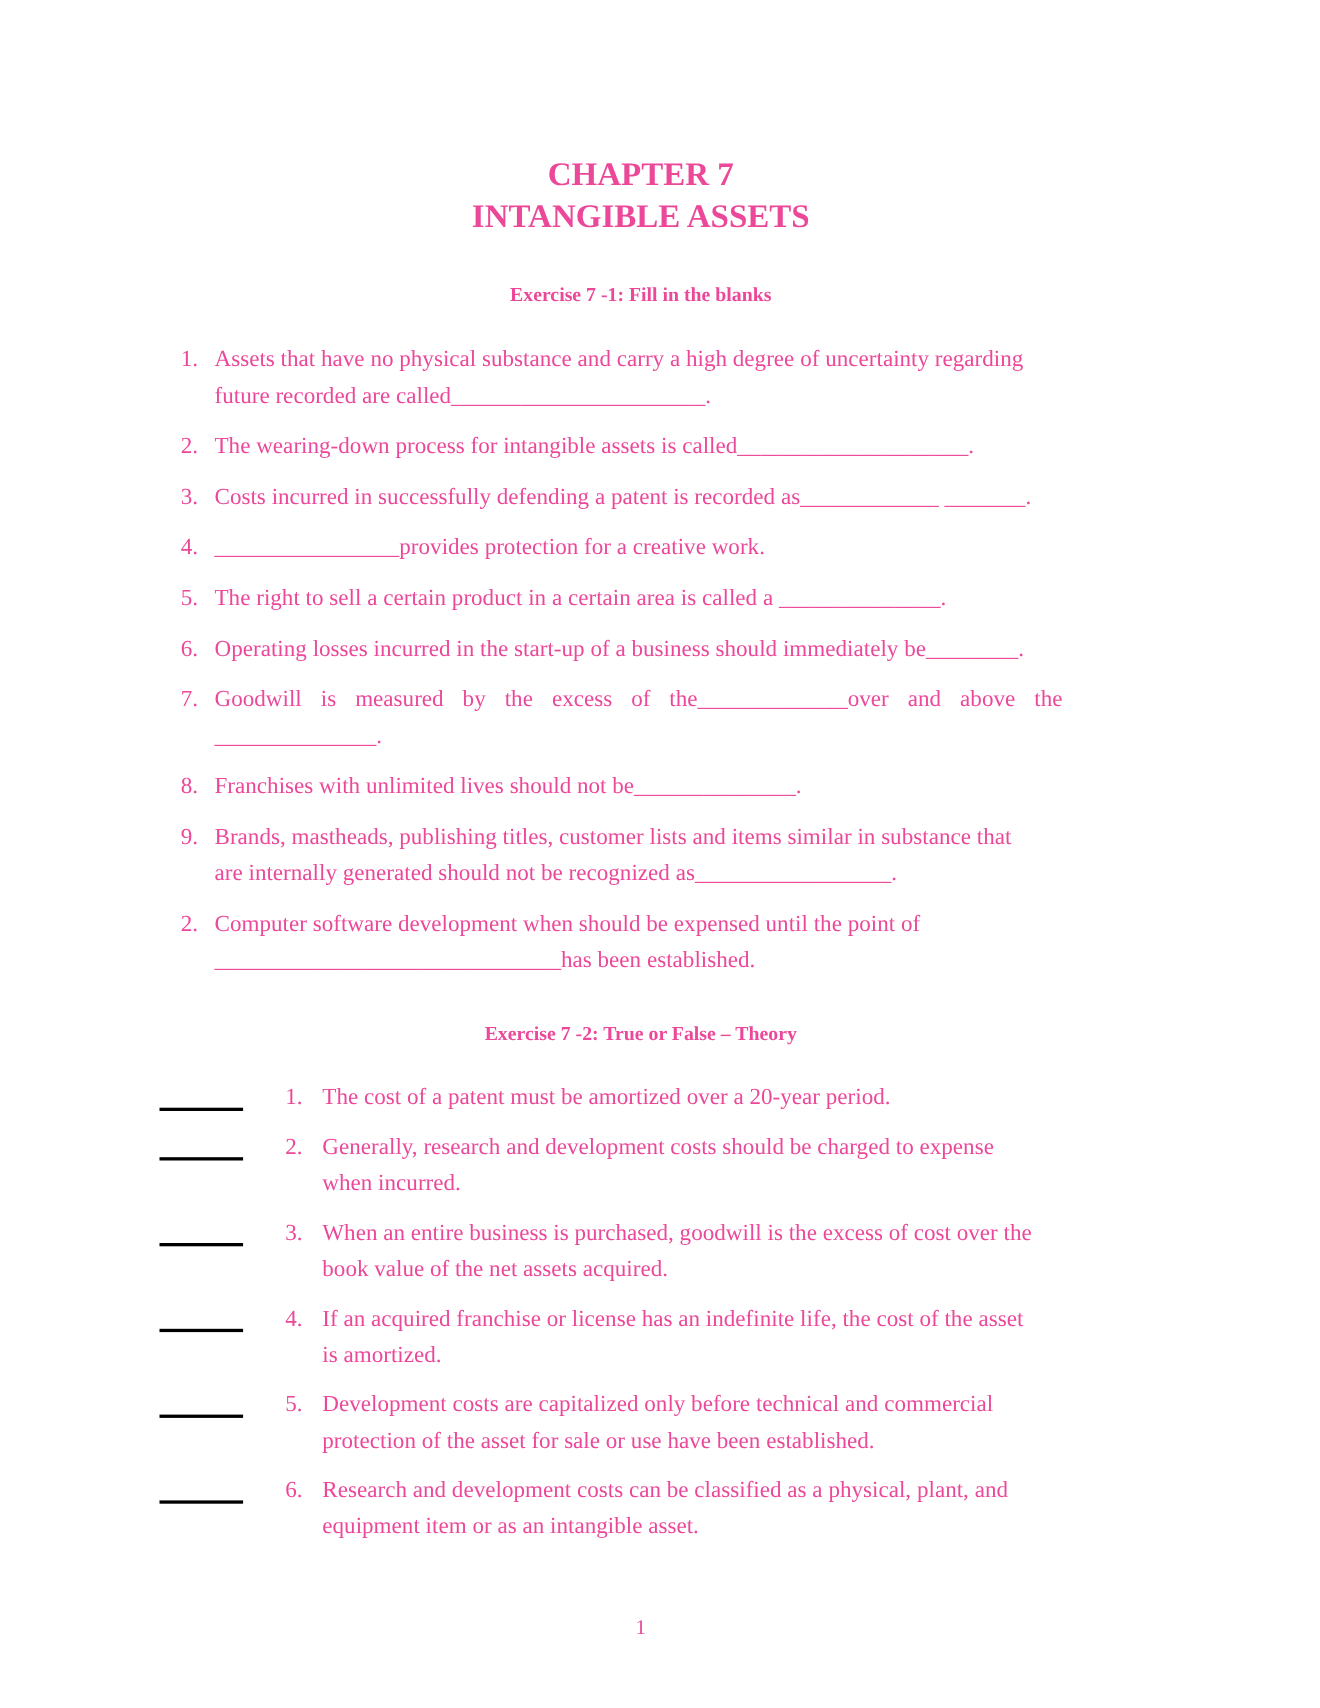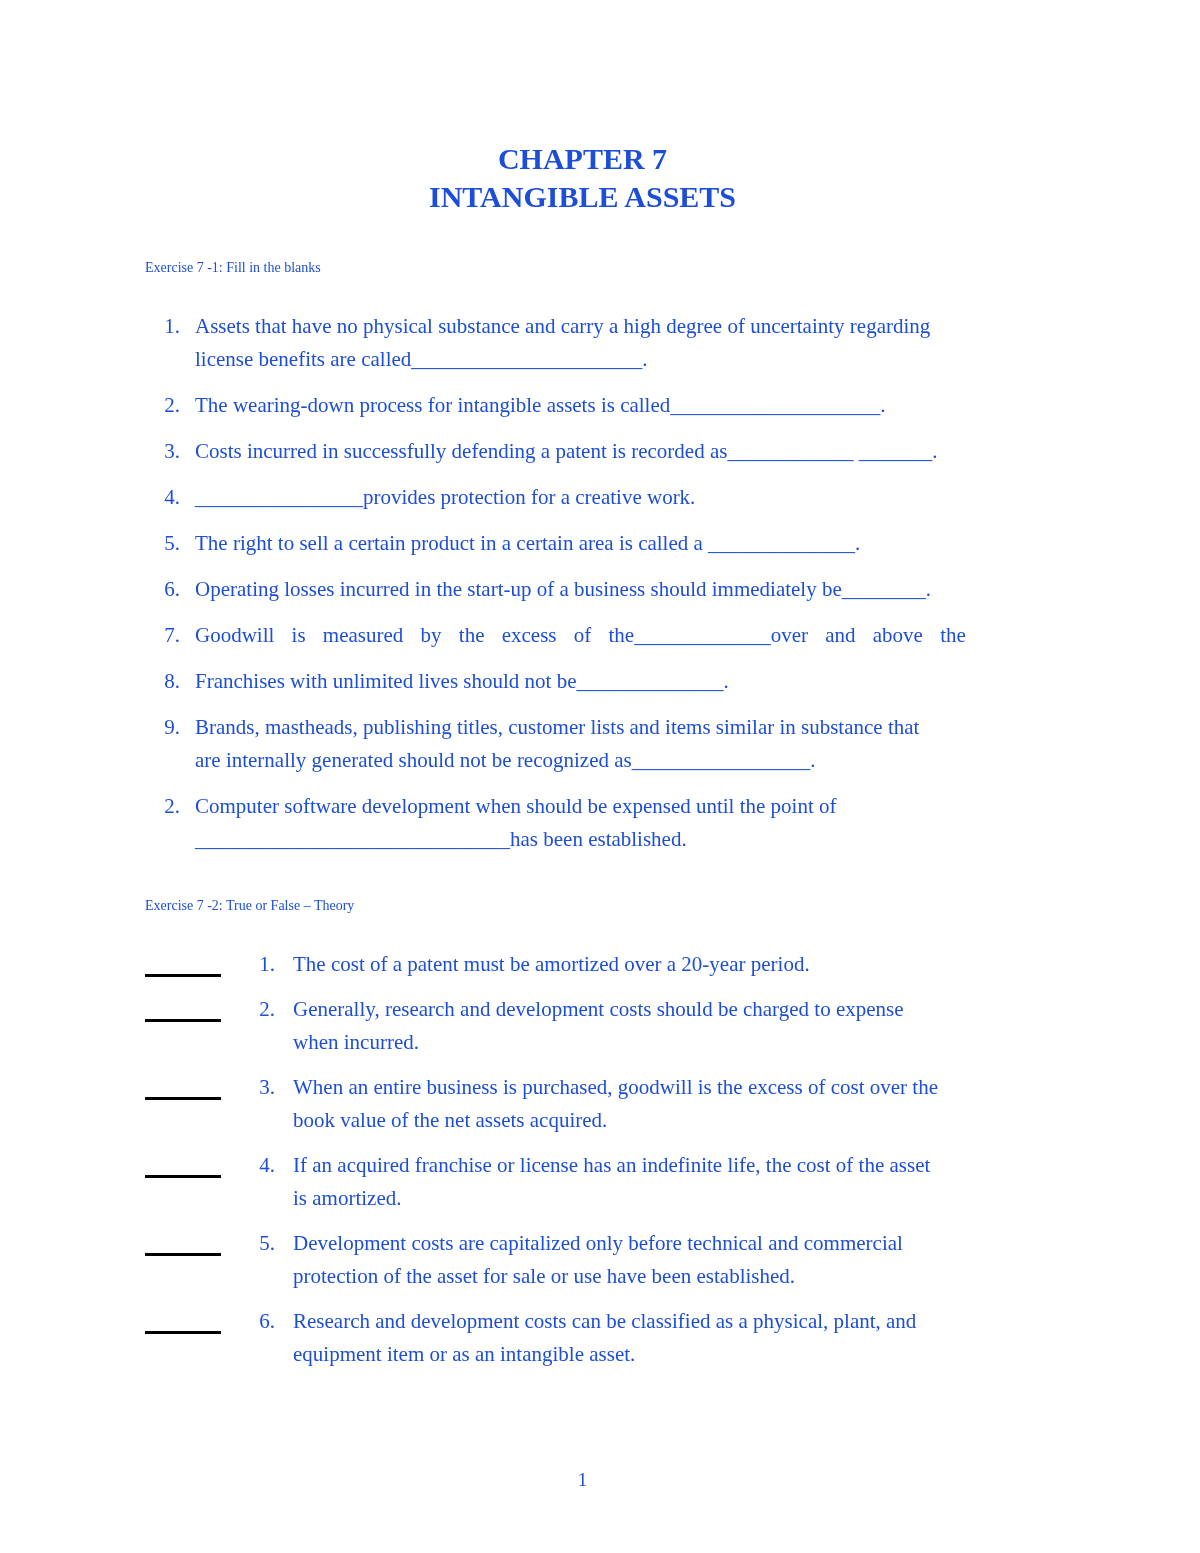--- a/index.html
+++ b/index.html
@@ -1,30 +1,30 @@
 <!DOCTYPE html>
 <html><head>
 <meta charset="utf-8">
 <style>
   html, body { margin: 0; padding: 0; background: #ffffff; }
   .page {
     position: relative;
     width: 1200px;
     height: 1553px;
     background: #ffffff;
-    color: #1d4ed8;
+    color: #ec4899;
     font-family: "Liberation Serif", serif;
     font-size: 21px;
     overflow: hidden;
   }
   .content { padding: 140px 180px 0 145px; }
 
   .title-block { text-align: center; font-weight: bold; font-size: 30px; line-height: 38px; }
 
-  .ex-heading { font-weight: normal; font-size: 14px; line-height: 28px; margin: 38px 0 0 0; }
+  .ex-heading { font-weight: bold; font-size: 18px; line-height: 28px; margin: 38px 0 0 0; text-align: center; }
   .ex-heading.second { margin-top: 36px; }
 
   .fb-list { margin-top: 28px; }
   .fb-item { display: flex; margin-bottom: 13px; }
   .fb-num {
     width: 35px; text-align: right; margin-right: 15px;
     line-height: 33px; flex: 0 0 auto;
   }
   .fb-text { flex: 1; min-width: 0; }
   .fb-text p { margin: 0; line-height: 33px; white-space: nowrap; }
@@ -60,21 +60,21 @@
     </div>
 
     <h2 class="ex-heading">Exercise 7 -1: Fill in the blanks</h2>
 
     <div class="fb-list">
 
       <div class="fb-item">
         <span class="fb-num">1.</span>
         <div class="fb-text">
           <p>Assets that have no physical substance and carry a high degree of uncertainty regarding</p>
-          <p>license benefits are called______________________.</p>
+          <p>future recorded are called______________________.</p>
         </div>
       </div>
 
       <div class="fb-item">
         <span class="fb-num">2.</span>
         <div class="fb-text">
           <p>The wearing-down process for intangible assets is called____________________.</p>
         </div>
       </div>
 
@@ -103,20 +103,21 @@
         <span class="fb-num">6.</span>
         <div class="fb-text">
           <p>Operating losses incurred in the start-up of a business should immediately be________.</p>
         </div>
       </div>
 
       <div class="fb-item">
         <span class="fb-num">7.</span>
         <div class="fb-text">
           <p class="stretch-words">Goodwill is measured by the excess of the_____________over and above the</p>
+          <p>______________.</p>
         </div>
       </div>
 
       <div class="fb-item">
         <span class="fb-num">8.</span>
         <div class="fb-text">
           <p>Franchises with unlimited lives should not be______________.</p>
         </div>
       </div>
 

